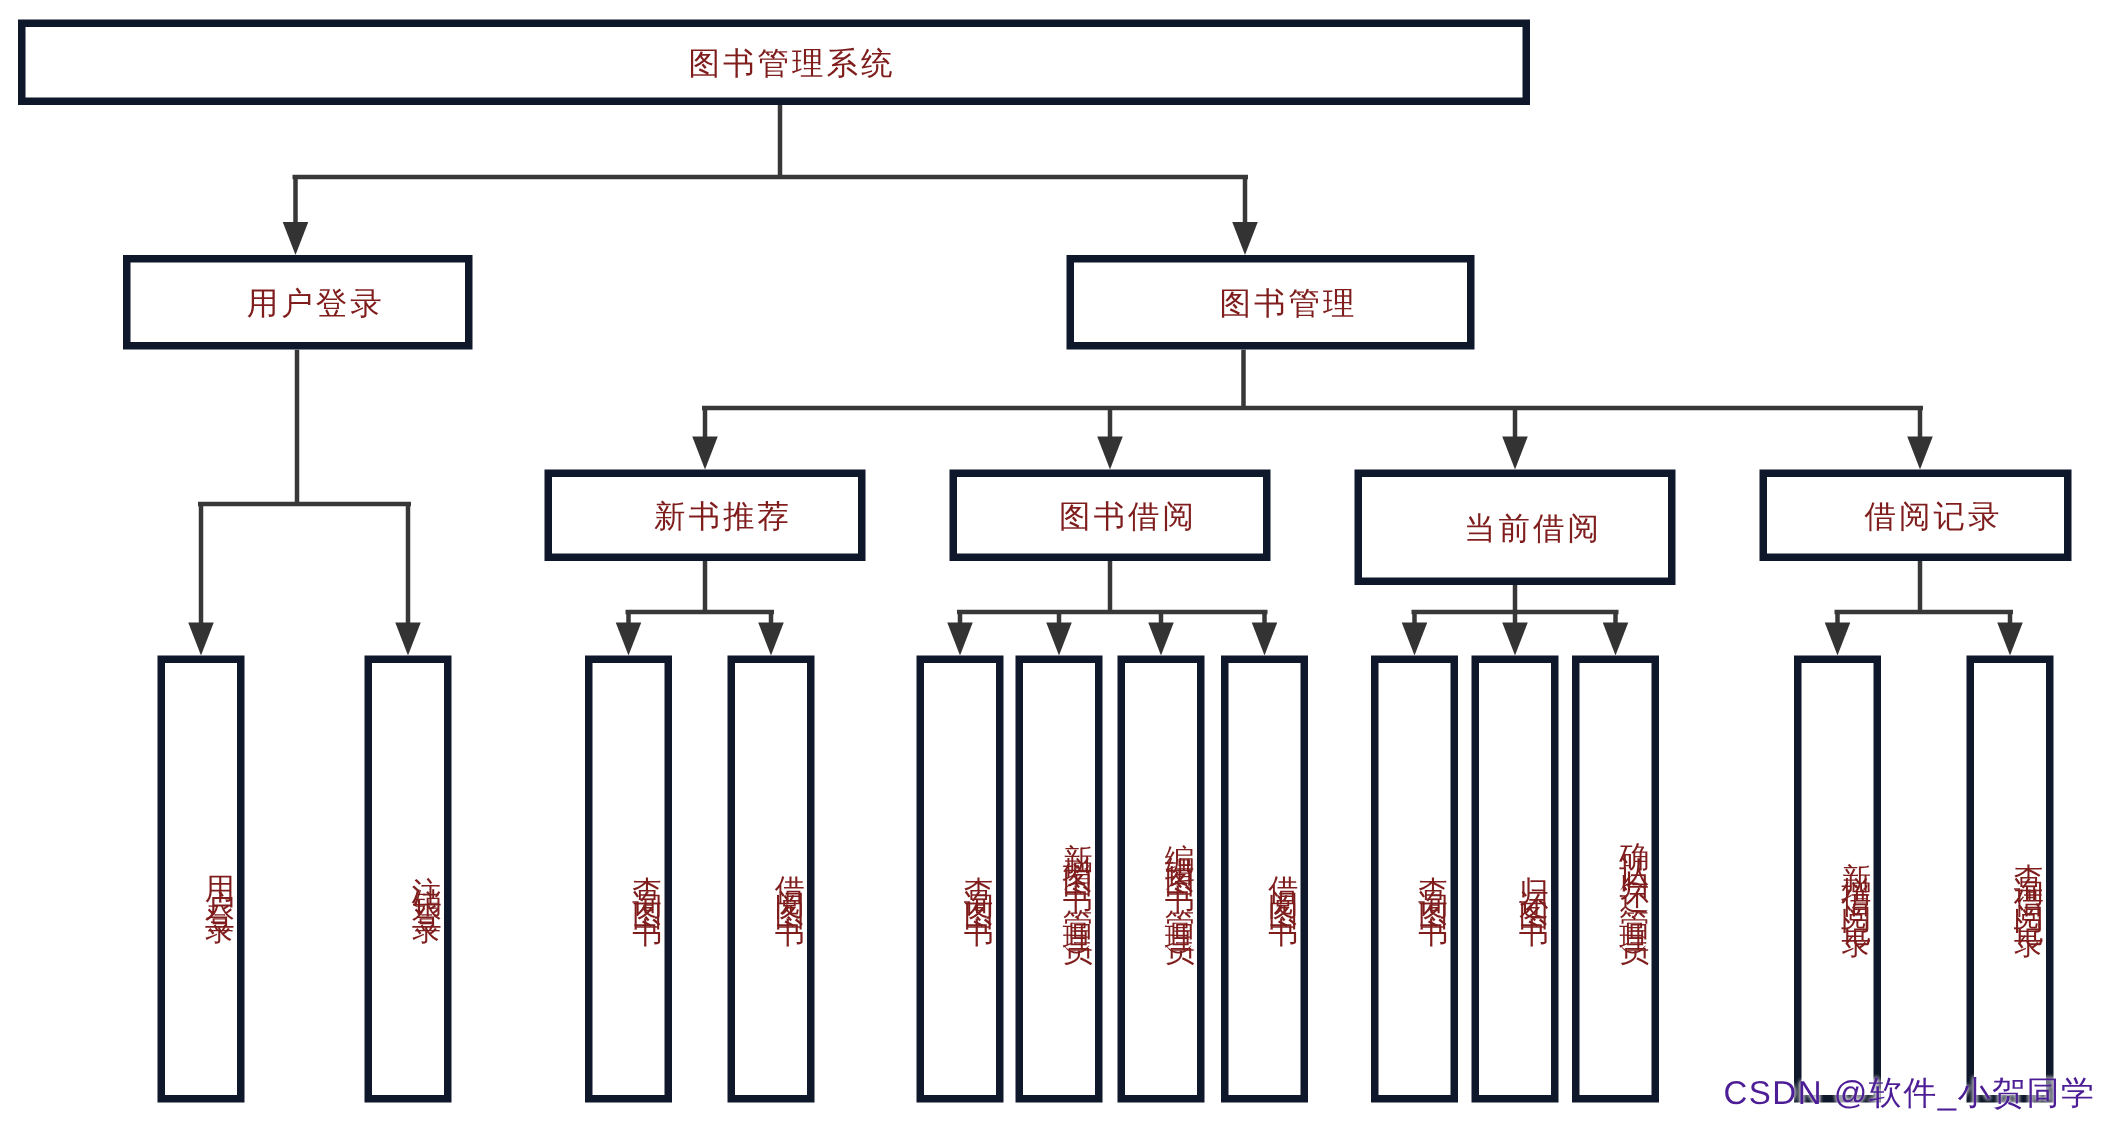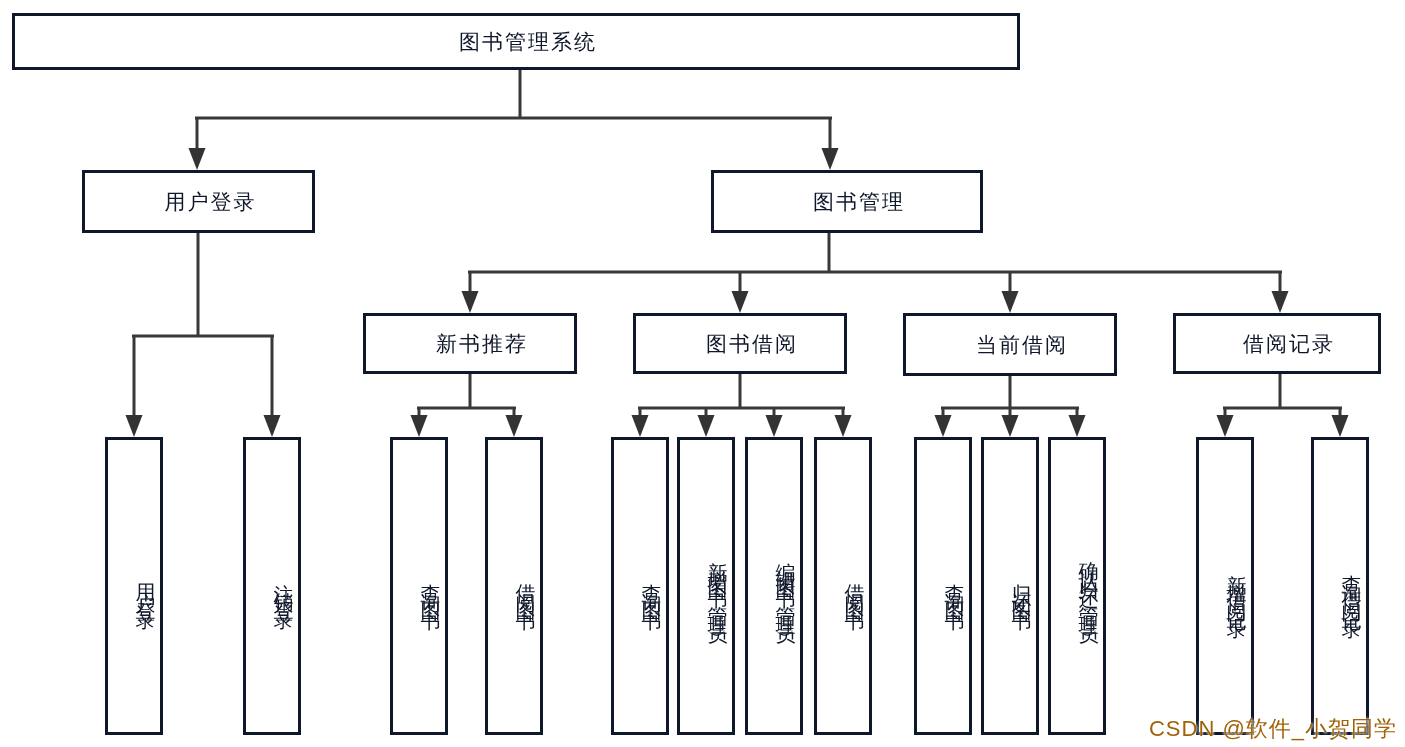--- a/index.html
+++ b/index.html
@@ -7,43 +7,43 @@
     position:relative;
     width:1405px;height:747px;
     background:#ffffff;
     font-family:"Liberation Sans","DejaVu Sans",sans-serif;
     overflow:hidden;
   }
   .connector-svg{position:absolute;left:0;top:0;width:1405px;height:747px;}
   .node{
     position:absolute;
     box-sizing:border-box;
-    border:3px solid #0f172a;
+    border:5px solid #0f172a;
     background:#ffffff;
     display:flex;align-items:center;justify-content:center;
-    color:#0f172a;
+    color:#7f1d1d;
     padding-left:24px;
   }
   .node.hbox span{
     font-size:21px;
     letter-spacing:2px;
     white-space:nowrap;
   }
   .node.vbox span{
     writing-mode:vertical-rl;
     text-orientation:mixed;
     font-size:20px;
     letter-spacing:9px;
     line-height:1;
   }
   .watermark{
     position:absolute;
     right:8px;bottom:3px;
     font-size:22px;
-    color:#a16207;
+    color:#4c1d95;
     letter-spacing:1px;
     text-shadow:0 0 3px #ffffff,0 0 3px #ffffff;
     z-index:10;
     white-space:nowrap;
   }
   line{stroke:#383838;stroke-width:3;}
   polygon{fill:#333333;}
 </style>
 </head>
 <body>
@@ -135,21 +135,21 @@
   <div class="node hbox" style="left:711px;top:170px;width:272px;height:63px">
     <span>图书管理</span>
   </div>
 
   <div class="node hbox" style="left:633px;top:313px;width:214px;height:61px">
     <span>图书借阅</span>
   </div>
   <div class="node hbox" style="left:363px;top:313px;width:214px;height:61px">
     <span>新书推荐</span>
   </div>
-  <div class="node hbox" style="left:903px;top:313px;width:214px;height:63px">
+  <div class="node hbox" style="left:903px;top:313px;width:214px;height:77px">
     <span>当前借阅</span>
   </div>
   <div class="node hbox" style="left:1173px;top:313px;width:208px;height:61px">
     <span>借阅记录</span>
   </div>
 
   <div class="node vbox" style="left:105px;top:437px;width:58px;height:298px">
     <span>用户登录</span>
   </div>
   <div class="node vbox" style="left:243px;top:437px;width:58px;height:298px">

